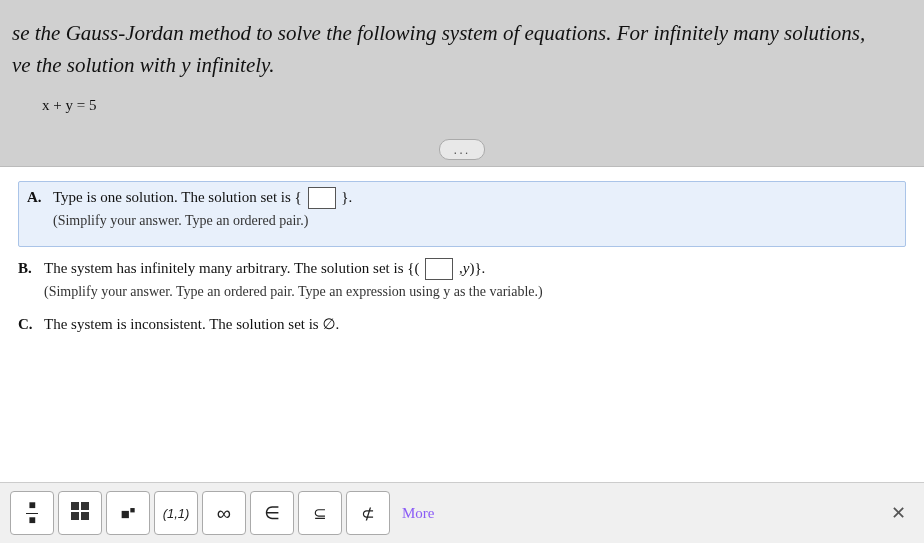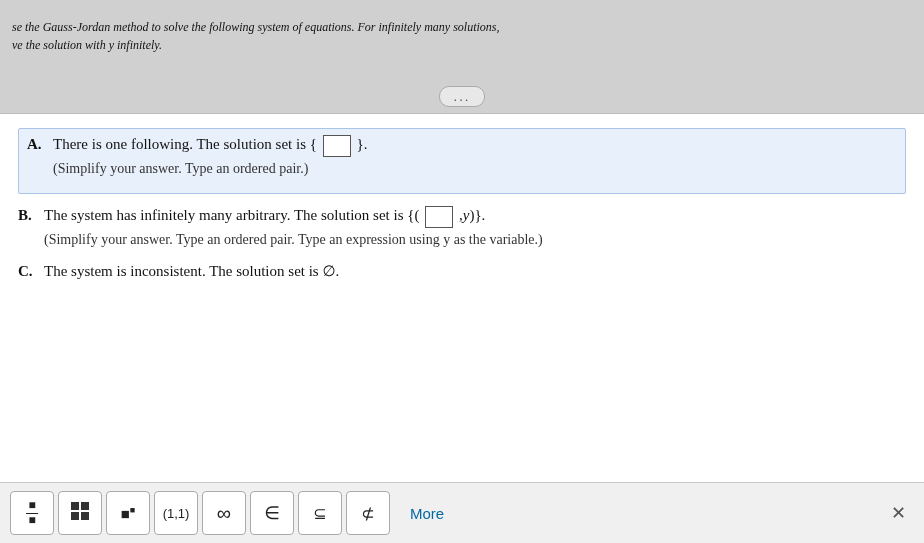--- a/index.html
+++ b/index.html
@@ -19,21 +19,21 @@
       display: flex;
       flex-direction: column;
       position: relative;
     }
     .top-section {
       background: #d0d0d0;
       padding: 18px 24px 12px 12px;
       flex-shrink: 0;
     }
     .top-text {
-      font-size: 12px;
+      font-size: 21px;
       color: #111;
       line-height: 1.5;
       font-style: italic;
     }
     .equations {
       margin-top: 12px;
       margin-left: 30px;
       font-size: 15px;
       line-height: 1.7;
       color: #111;
@@ -129,25 +129,25 @@
       justify-content: center;
       cursor: pointer;
       font-size: 16px;
       color: #222;
       flex-shrink: 0;
     }
     .toolbar-more {
       background: transparent;
       border: none;
       font-size: 15px;
-      color: #0369a1;
+      color: #8b5cf6;
       cursor: pointer;
       padding: 4px 8px;
-      margin-left: 8px;
-      font-family: Liberation Sans, sans-serif;
+      margin-left: 0;
+      font-family: Liberation Serif, serif;
     }
     .toolbar-spacer {
       flex: 1;
     }
     .close-btn {
       background: transparent;
       border: none;
       font-size: 18px;
       color: #555;
       cursor: pointer;
@@ -161,47 +161,51 @@
       vertical-align: middle;
       font-size: 12px;
       line-height: 1.1;
       margin: 0 1px;
     }
     .frac-num { border-bottom: 1px solid #222; padding: 0 2px; }
     .frac-den { padding: 0 2px; }
     .ordered-pair-icon {
       font-size: 13px;
       font-family: Arial, sans-serif;
+      font-style: italic;
     }
   </style>
 </head>
 <body>
 
 <div class="main-container">
 
   <div class="top-section">
     <div class="top-text">
       <span>se the Gauss-Jordan method to solve the following system of equations. For infinitely many solutions,</span><br>
       <span>ve the solution with y infinitely.</span>
     </div>
     <div class="equations">
+      <div class="eq-line">
+        <span>x + y = 5</span>
+      </div>
     </div>
   </div>
 
   <div class="divider-row">
     <button class="divider-btn">...</button>
   </div>
 
   <div class="answers-section">
 
     <div class="highlighted-row">
       <div class="answer-row">
         <span class="answer-label">A.</span>
         <span class="answer-text">
-          <span>There is one following. The solution set is </span>
+          <span>Type is one solution. The solution set is </span>
           <span class="set-notation">{</span>
           <span class="input-box"></span>
           <span class="set-notation">}.</span>
           <br>
           <span class="sub-text">(Simplify your answer. Type an ordered pair.)</span>
         </span>
       </div>
     </div>
 
     <div class="answer-row">

